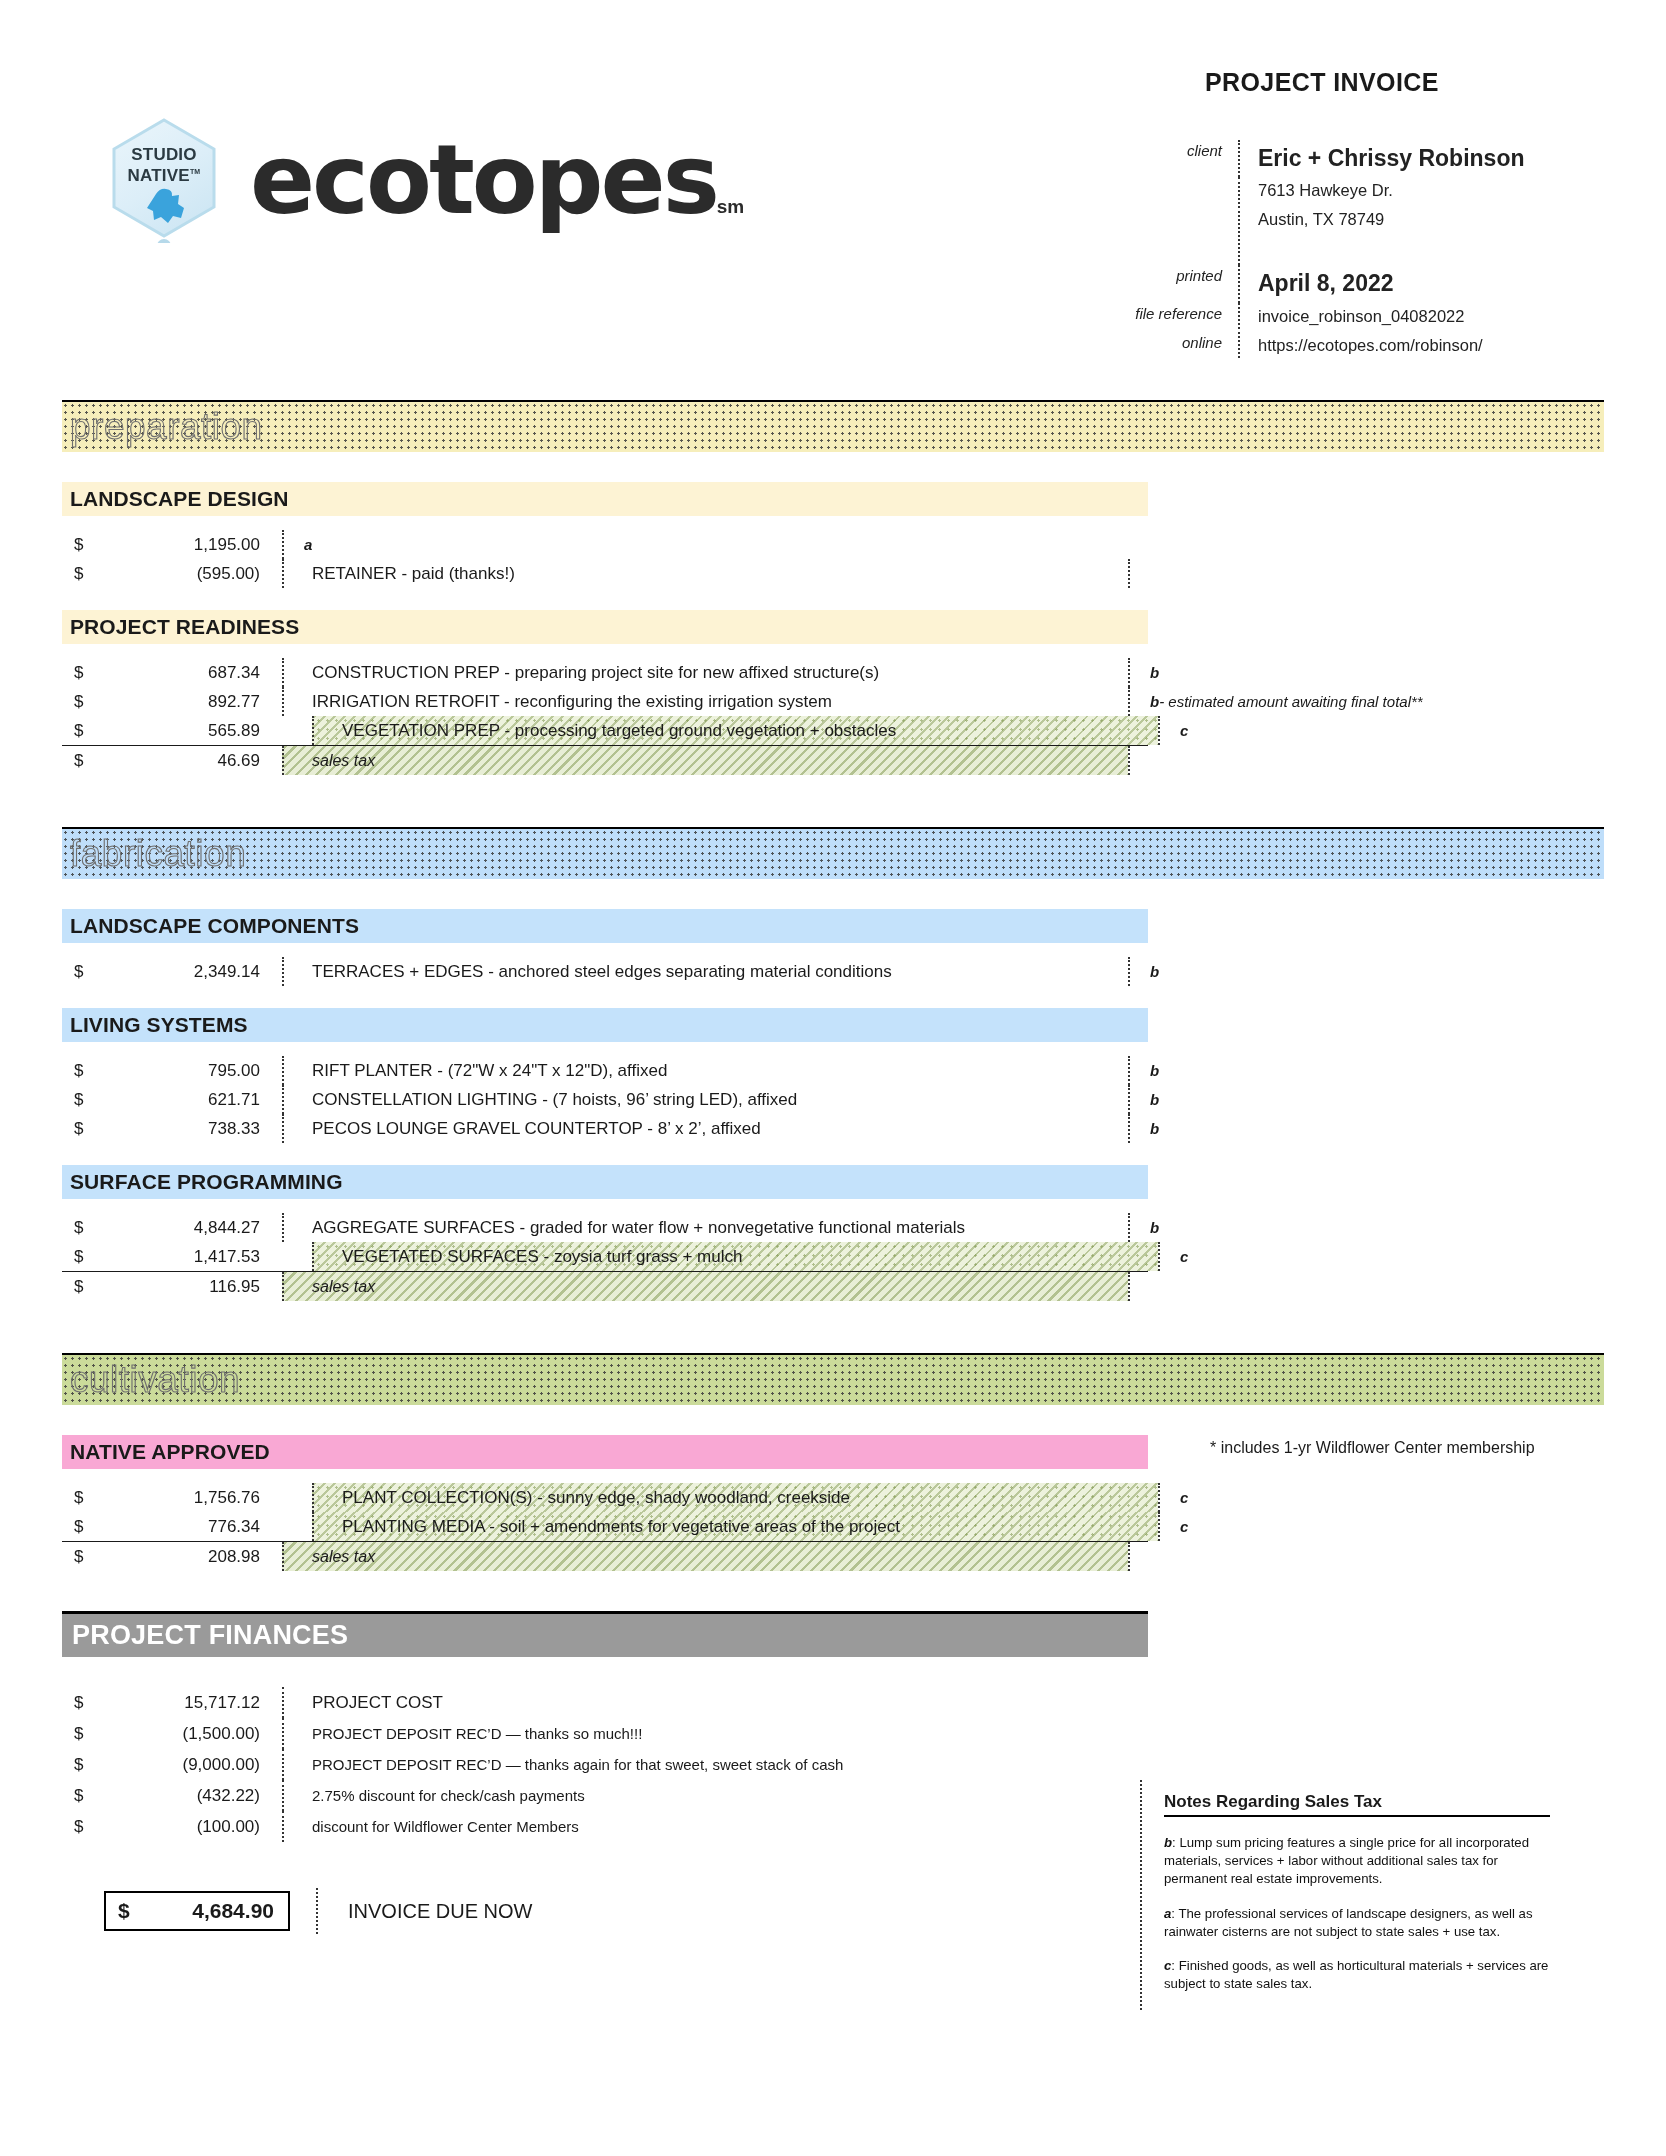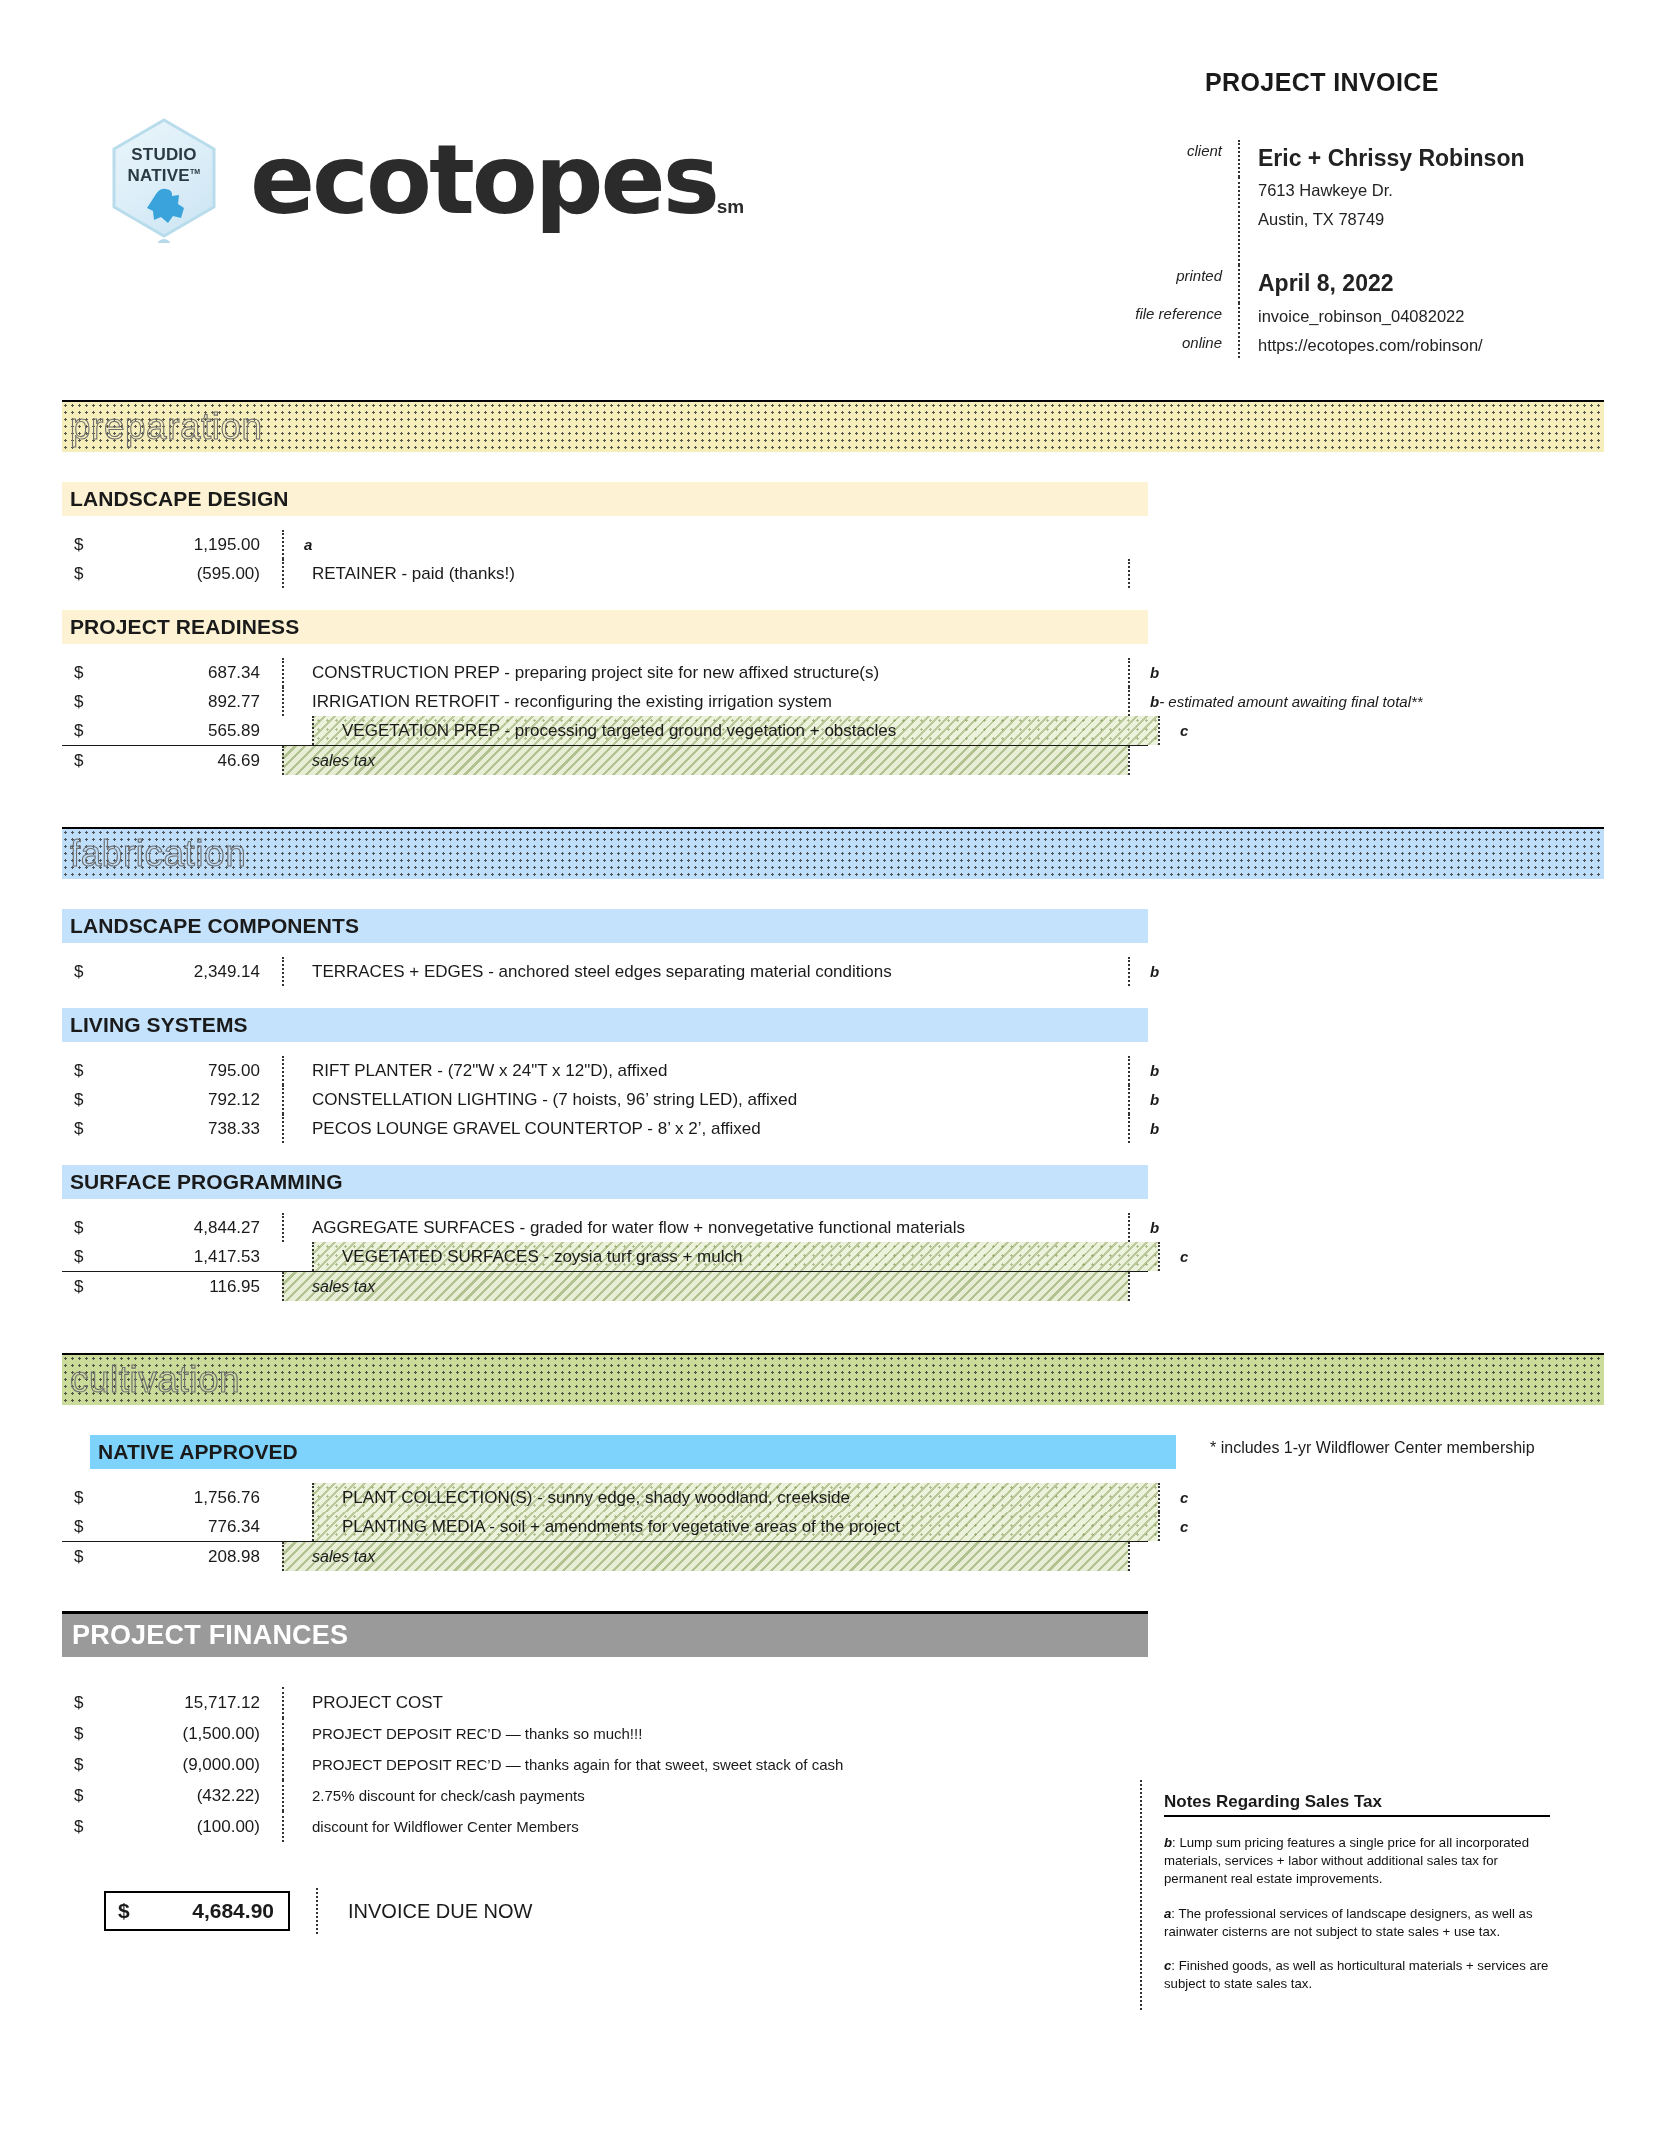--- a/index.html
+++ b/index.html
@@ -82,21 +82,21 @@
     padding-left: 10px; letter-spacing: .2px;
   }
 
   
   .cat-head {
     height: 34px; width: 1086px; display: flex; align-items: center;
     font-size: 21px; font-weight: bold; padding-left: 8px; letter-spacing: .1px;
   }
   .cat-prep { background: #fdf3d4; }
   .cat-fab  { background: #c4e2fb; }
-  .cat-cult { background: #7dd3fc; margin-left: 28px; }
+  .cat-cult { background: #f9a8d4; }
 
   
   .items { position: relative; }
   .row {
     position: relative; display: flex; align-items: center;
     height: 29px; font-size: 17px; color: #1a1a1a;
   }
   .c-cur   { width: 42px; padding-left: 12px; }
   .c-amt   { width: 178px; text-align: right; padding-right: 22px; }
   .c-desc  { flex: 0 0 846px; padding-left: 28px;
@@ -299,21 +299,21 @@
         <div class="items">
           <div class="spacer-14"></div>
           <div class="row">
             <div class="c-cur">$</div>
             <div class="c-amt">795.00</div>
             <div class="c-desc">RIFT PLANTER - (72"W x 24"T x 12"D), affixed</div>
             <div class="c-note">b</div>
           </div>
           <div class="row">
             <div class="c-cur">$</div>
-            <div class="c-amt">792.12</div>
+            <div class="c-amt">621.71</div>
             <div class="c-desc">CONSTELLATION LIGHTING - (7 hoists, 96’ string LED), affixed</div>
             <div class="c-note">b</div>
           </div>
           <div class="row">
             <div class="c-cur">$</div>
             <div class="c-amt">738.33</div>
             <div class="c-desc">PECOS LOUNGE GRAVEL COUNTERTOP - 8’ x 2’, affixed</div>
             <div class="c-note">b</div>
           </div>
         </div>

